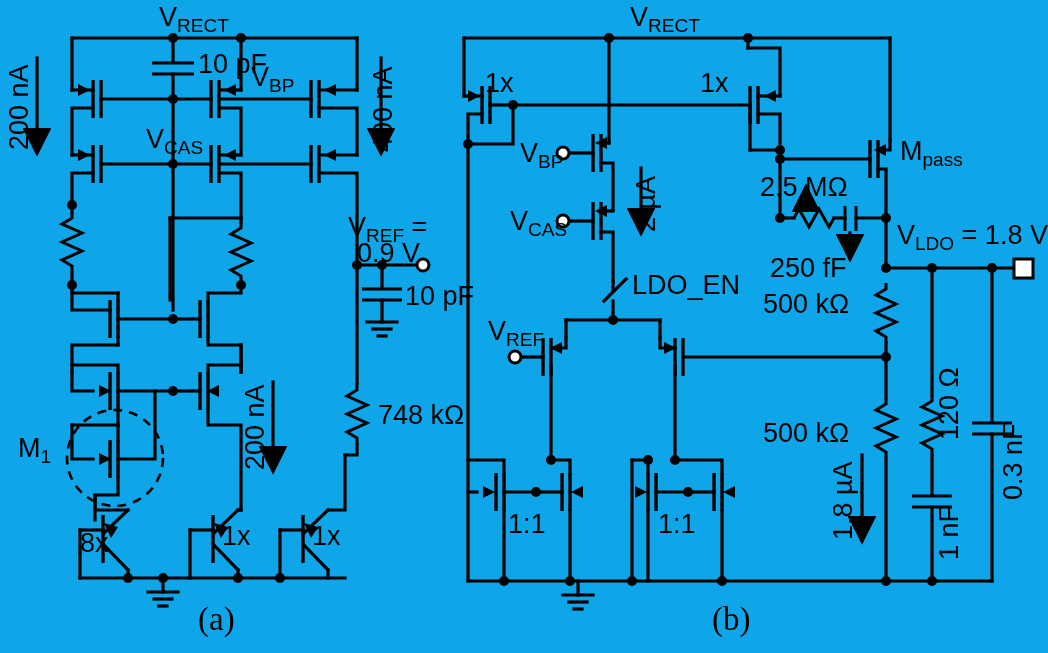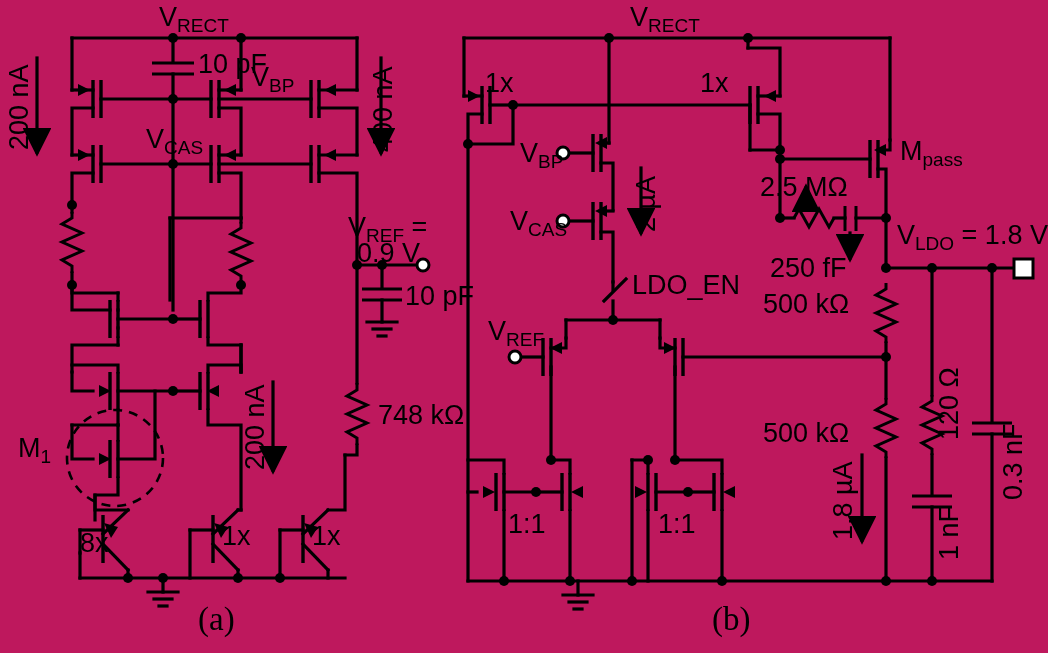--- a/index.html
+++ b/index.html
@@ -1,17 +1,17 @@
 <!DOCTYPE html>
 <html><head>
 <meta charset="utf-8">
 <style>
   html,body{margin:0;padding:0;background:#fff;}
   body{width:1048px;height:653px;font-family:"Liberation Sans",sans-serif;overflow:hidden;}
-  #root{position:relative;width:1048px;height:653px;background:#be185d;}
+  #root{position:relative;width:1048px;height:653px;background:#0ea5e9;}
   svg{display:block;}
   .wire{stroke:#000;stroke-width:3.2;fill:none;stroke-linecap:square;}
   .thin{stroke:#000;stroke-width:3.0;fill:none;}
   .dash{stroke:#000;stroke-width:2.6;fill:none;stroke-dasharray:9 7;}
   .dot{fill:#000;}
   .open{fill:#fff;stroke:#000;stroke-width:3;}
   .arrowhead{fill:#000;}
   .lbl{font-family:"Liberation Sans",sans-serif;font-size:27px;fill:#000;}
   .lbl-sm{font-family:"Liberation Sans",sans-serif;font-size:19px;fill:#000;}
   .lbl-big{font-family:"Liberation Serif",serif;font-size:33px;fill:#000;}

